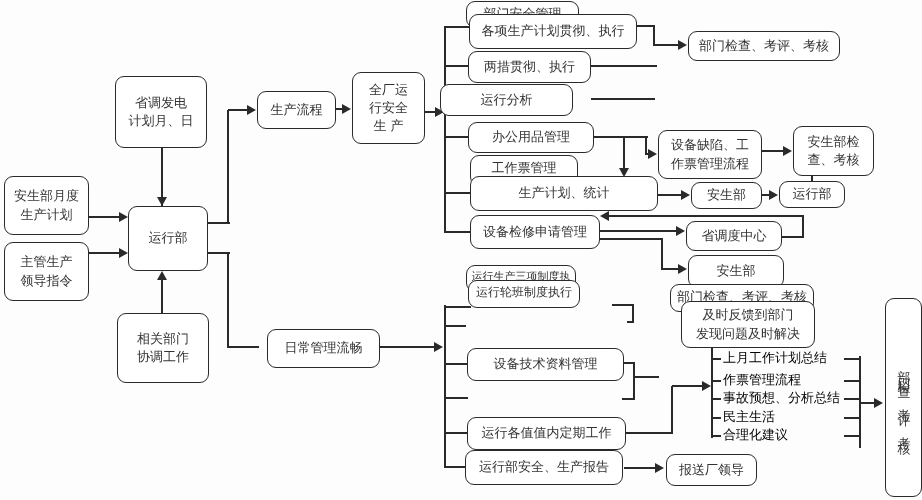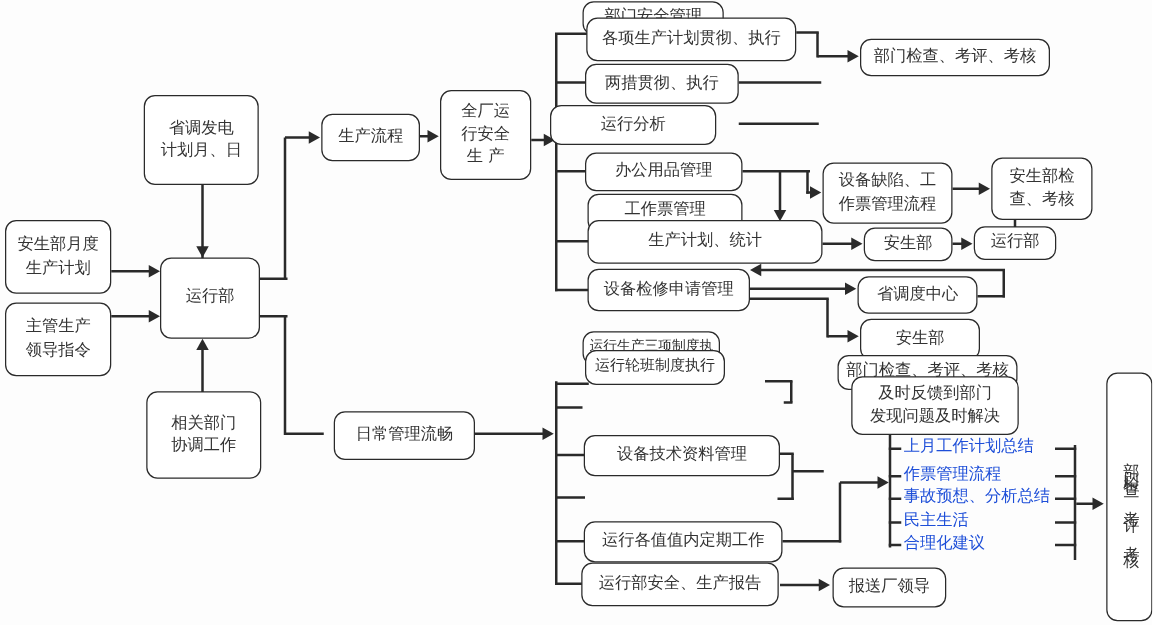--- a/index.html
+++ b/index.html
@@ -13,21 +13,21 @@
   .node.fs12{font-size:12px;}
   .node.vert{writing-mode:vertical-rl;text-orientation:upright;letter-spacing:5px;font-size:13px;}
   .lh,.lv{position:absolute;background:#2a2a2a;display:block;}
   .lh{height:2px;}
   .lv{width:2px;}
   .ah{position:absolute;width:0;height:0;display:block;}
   .ah.r{border-top:5px solid transparent;border-bottom:5px solid transparent;border-left:9px solid #2a2a2a;}
   .ah.l{border-top:5px solid transparent;border-bottom:5px solid transparent;border-right:9px solid #2a2a2a;}
   .ah.d{border-left:5px solid transparent;border-right:5px solid transparent;border-top:9px solid #2a2a2a;}
   .ah.u{border-left:5px solid transparent;border-right:5px solid transparent;border-bottom:9px solid #2a2a2a;}
-  .litem{position:absolute;font-size:13px;color:#1d4ed8;white-space:nowrap;line-height:1.3;}
+  .litem{position:absolute;font-size:13px;color:#000000;white-space:nowrap;line-height:1.3;font-family:Liberation Serif, serif;}
 </style>
 </head>
 <body>
 
 <div id="canvas">
 
   <i class="lv" style="left:161px;top:132px;height:75px"></i>
   <i class="lh" style="left:89px;top:216px;width:33px"></i>
   <i class="lh" style="left:89px;top:252px;width:33px"></i>
   <i class="lv" style="left:161px;top:277px;height:37px"></i>
@@ -118,21 +118,21 @@
   <i class="ah r" style="left:434px;top:342px"></i>
   <i class="ah r" style="left:702px;top:381px"></i>
   <i class="ah r" style="left:874px;top:398px"></i>
   <i class="ah r" style="left:655px;top:463px"></i>
 
   <div class="node" style="left:466px;top:1px;width:113px;height:27px">部门安全管理</div>
   <div class="node" style="left:469px;top:14px;width:168px;height:35px">各项生产计划贯彻、执行</div>
   <div class="node" style="left:468px;top:51px;width:123px;height:32px">两措贯彻、执行</div>
   <div class="node" style="left:440px;top:84px;width:133px;height:32px">运行分析</div>
   <div class="node" style="left:468px;top:122px;width:126px;height:31px">办公用品管理</div>
-  <div class="node topalign" style="left:470px;top:155px;width:124px;height:31px">工作票管理</div>
+  <div class="node topalign" style="left:470px;top:155px;width:108px;height:31px">工作票管理</div>
   <div class="node" style="left:470px;top:176px;width:188px;height:35px">生产计划、统计</div>
   <div class="node" style="left:470px;top:215px;width:130px;height:34px">设备检修申请管理</div>
 
   <div class="node" style="left:115px;top:76px;width:92px;height:72px">省调发电
 计划月、日</div>
   <div class="node" style="left:4px;top:176px;width:85px;height:59px">安生部月度
 生产计划</div>
   <div class="node" style="left:4px;top:242px;width:85px;height:59px">主管生产
 领导指令</div>
   <div class="node" style="left:128px;top:206px;width:80px;height:65px">运行部</div>

